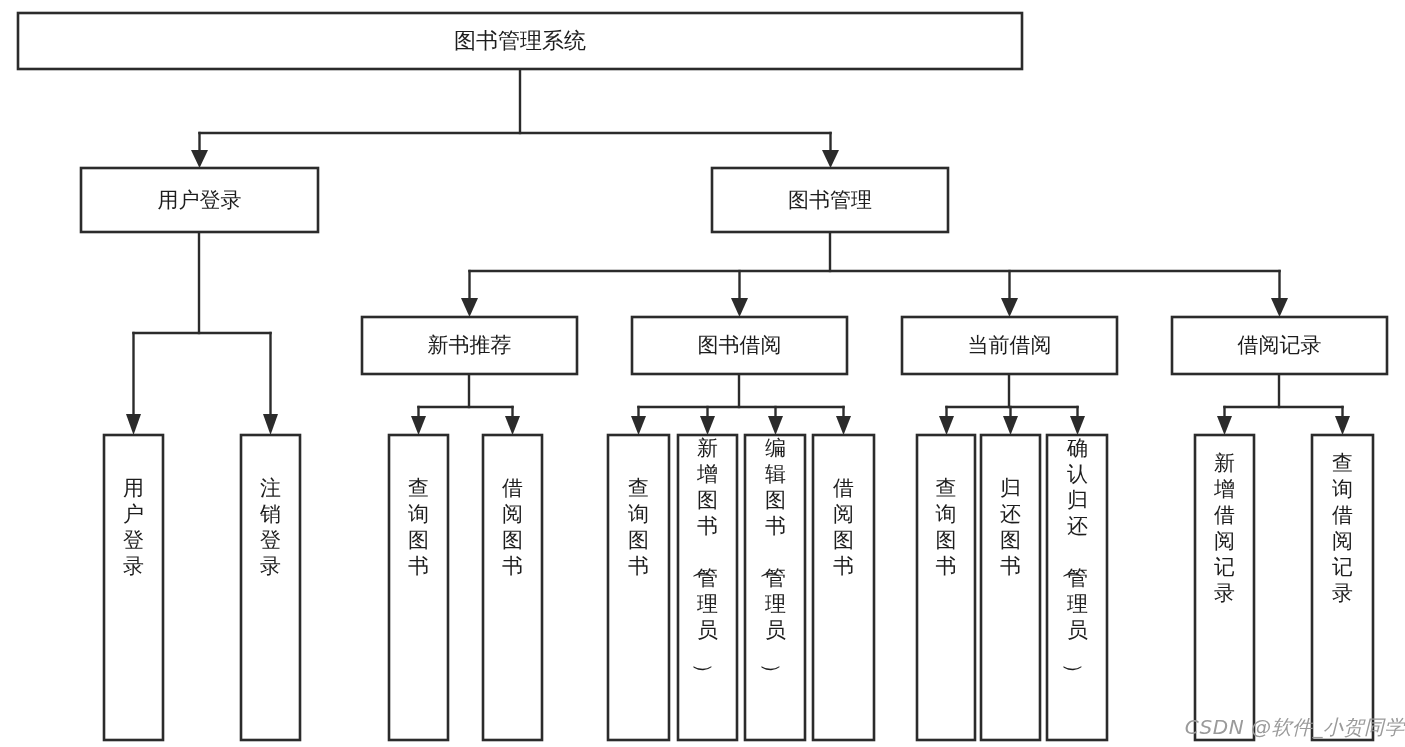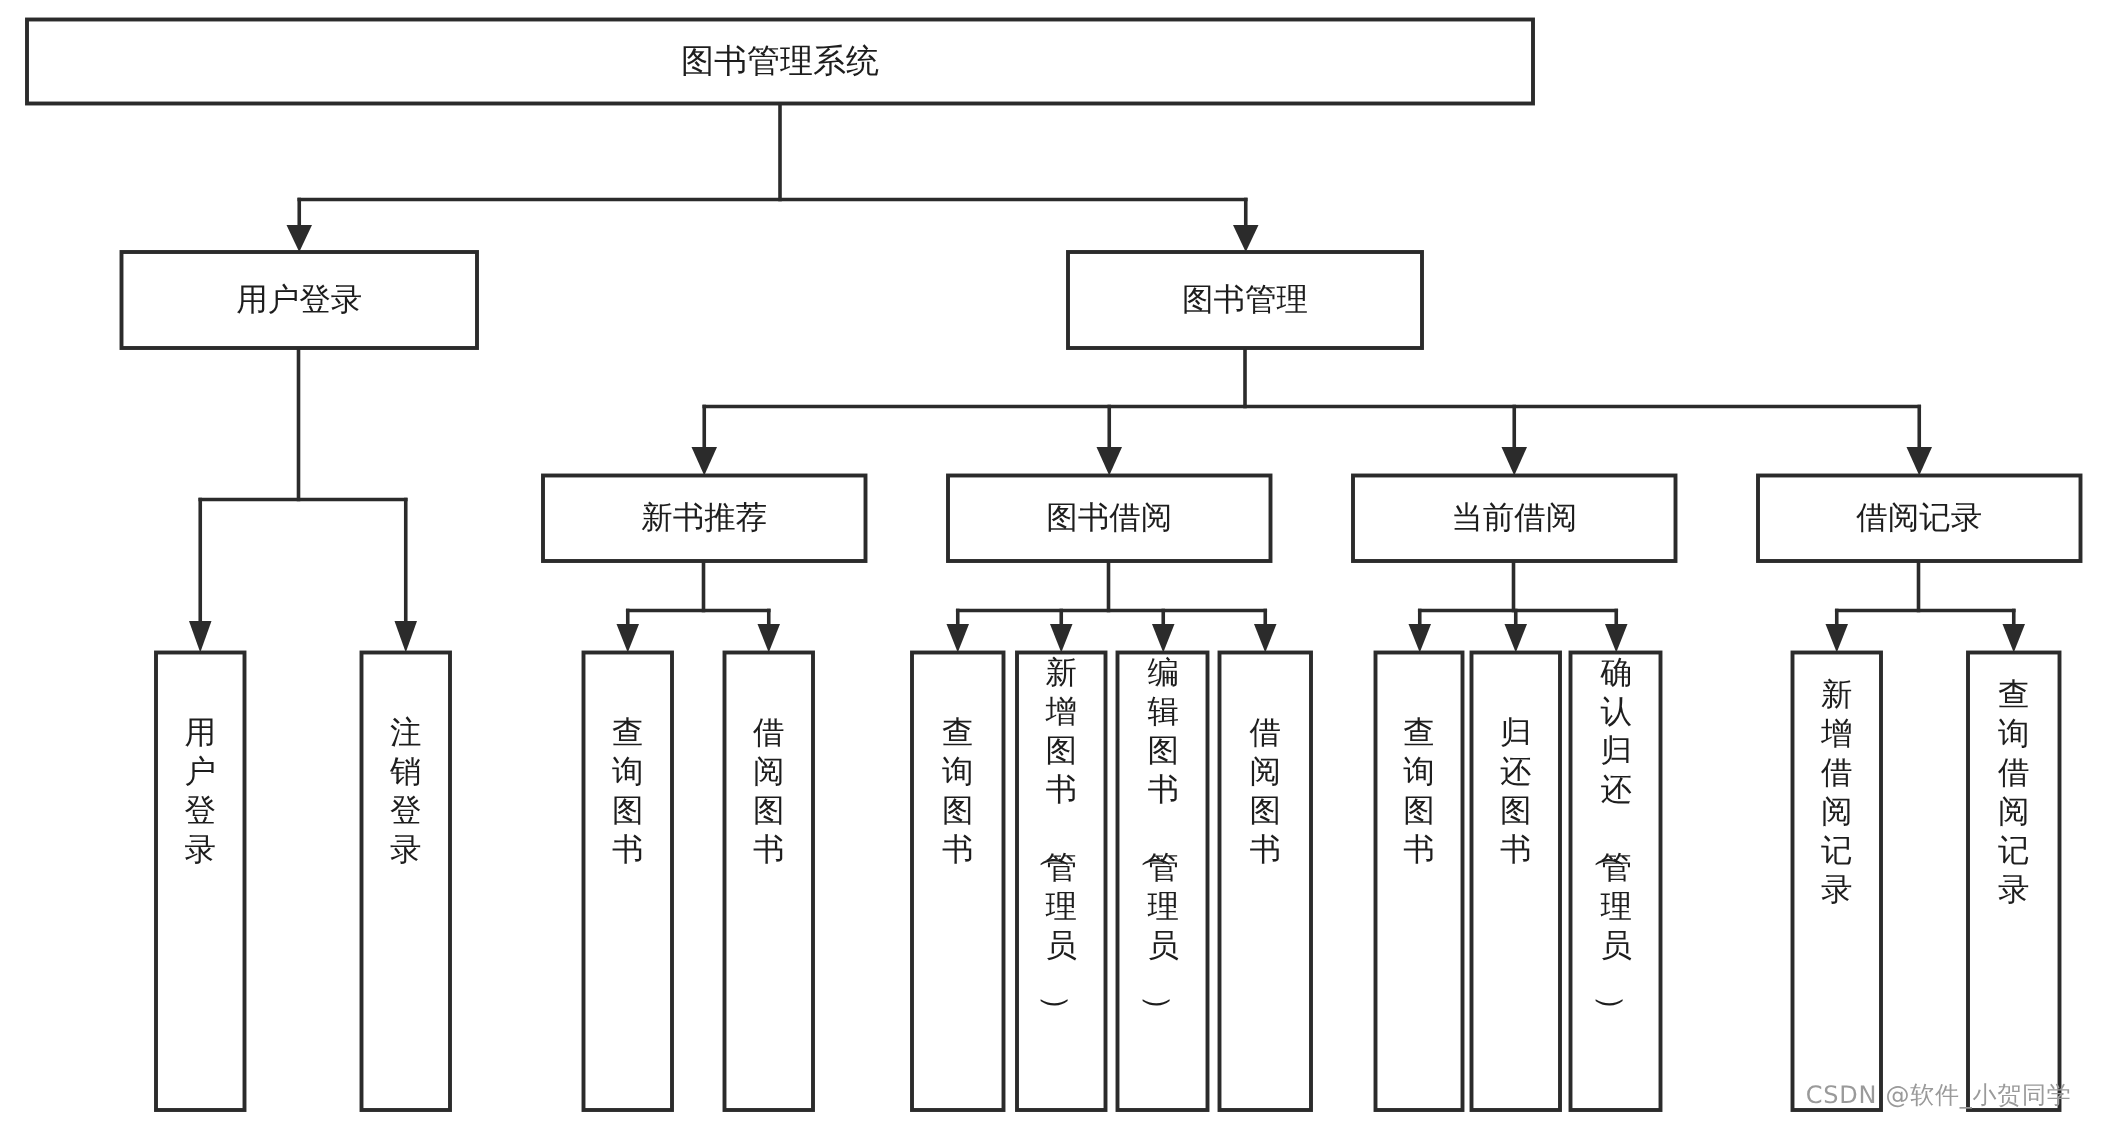--- a/index.html
+++ b/index.html
@@ -56,28 +56,29 @@
     font-size: 22px;
   }
   .vlabel {
     font-family: "DejaVu Sans", "Liberation Sans", sans-serif;
     fill: #1d1d1d;
     font-size: 21px;
     text-anchor: middle;
   }
   .watermark {
     position: absolute;
-    right: 24px;
+    right: 0;
     bottom: 6px;
     font-family: "DejaVu Sans", "Liberation Sans", sans-serif;
-    font-size: 16px;
+    font-size: 20px;
     color: #9a9a9a;
     letter-spacing: 0.5px;
     white-space: nowrap;
     user-select: none;
+    font-style: italic;
   }
 </style>
 </head>
 <body>
 
 <div id="diagram-root">
   <svg class="flow" viewBox="0 0 1405 747" xmlns="http://www.w3.org/2000/svg">
 
     <g>
 

